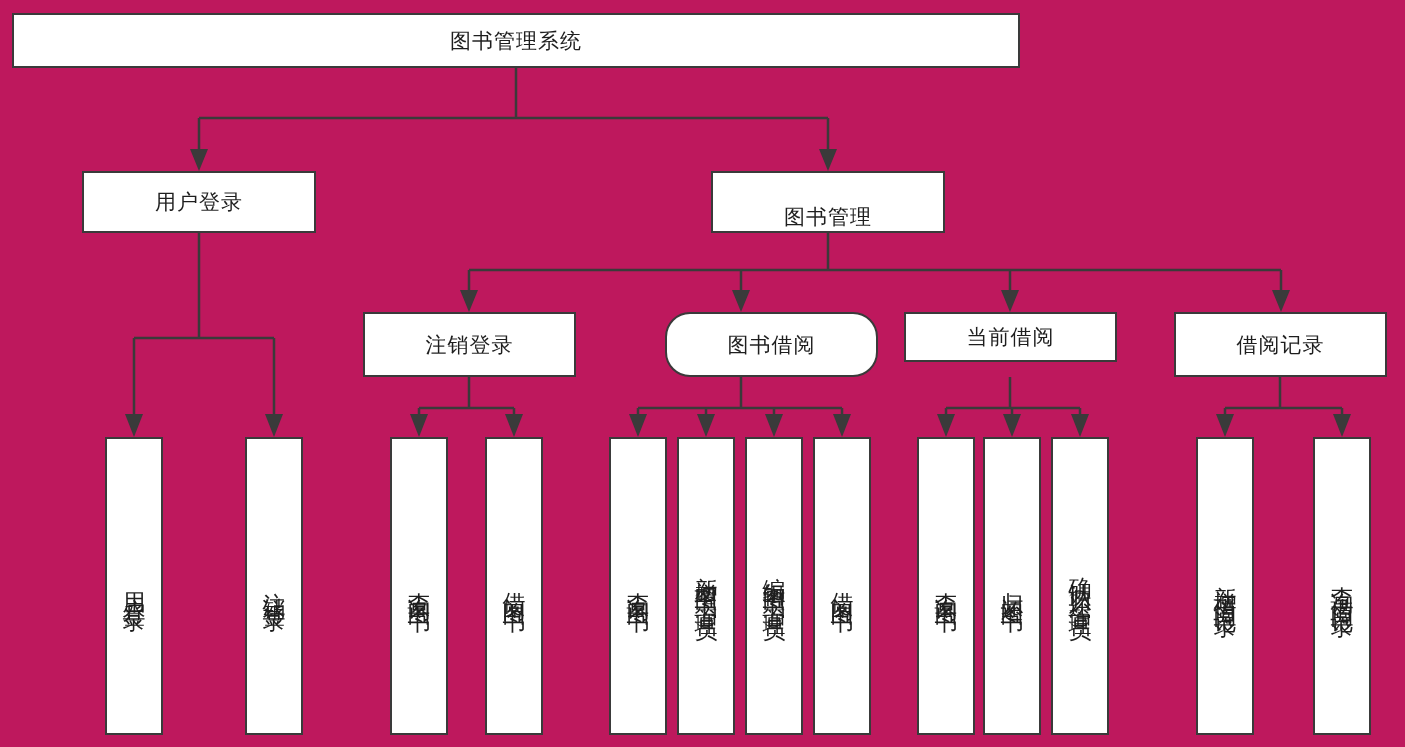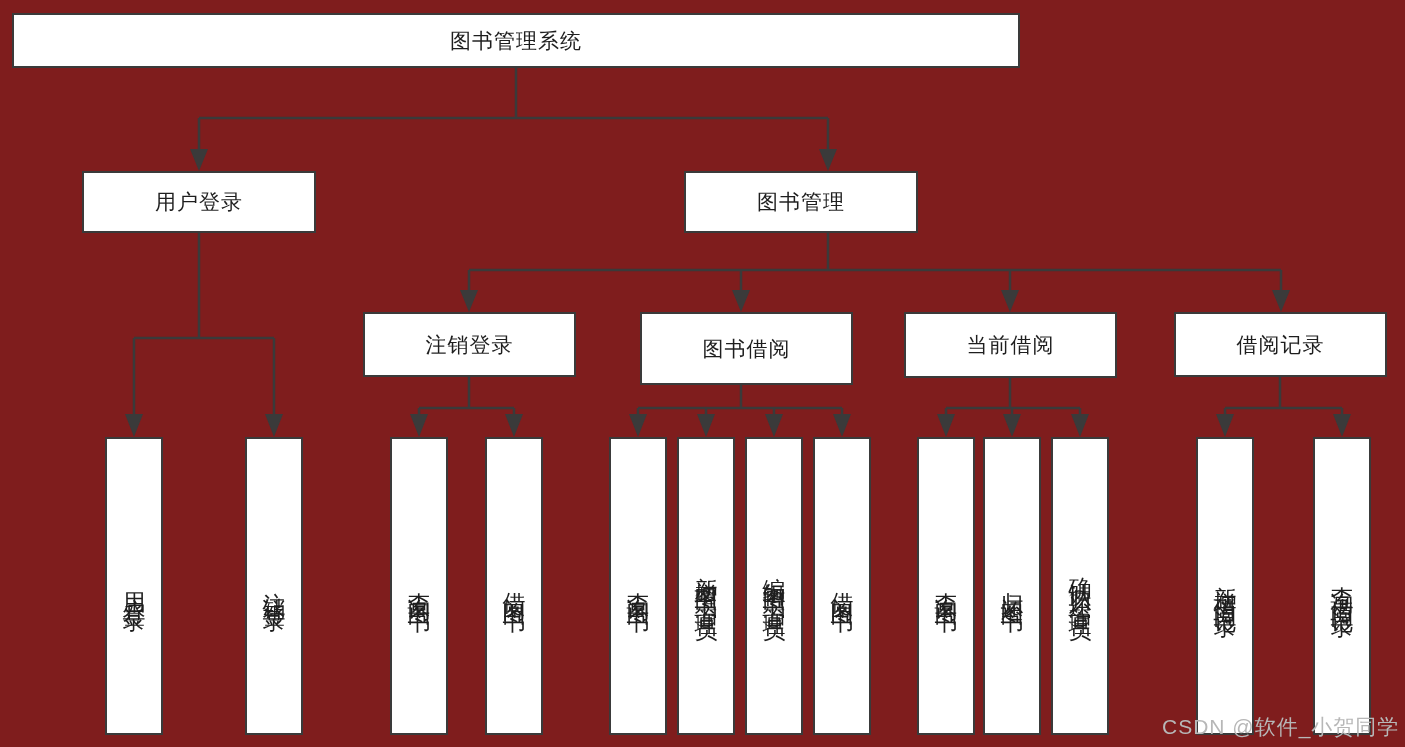--- a/index.html
+++ b/index.html
@@ -5,21 +5,21 @@
   html, body {
     margin: 0;
     padding: 0;
     background: #ffffff;
     font-family: "Liberation Sans", "DejaVu Sans", sans-serif;
   }
   .stage {
     position: relative;
     width: 1405px;
     height: 747px;
-    background: #7f1d1d;
+    background: #be185d;
     overflow: hidden;
   }
   .connectors {
     position: absolute;
     left: 0;
     top: 0;
     z-index: 1;
   }
   .box {
     position: absolute;
@@ -108,31 +108,31 @@
     </g>
   </svg>
 
   <div class="box" style="left:12px; top:13px; width:1008px; height:55px;">
     <span class="h-label">图书管理系统</span>
   </div>
 
   <div class="box" style="left:82px; top:171px; width:234px; height:62px;">
     <span class="h-label">用户登录</span>
   </div>
-  <div class="box" style="left:684px; top:171px; width:234px; height:62px;">
+  <div class="box" style="left:711px; top:171px; width:234px; height:62px;align-items:flex-end;">
     <span class="h-label">图书管理</span>
   </div>
 
   <div class="box" style="left:363px; top:312px; width:213px; height:65px;">
     <span class="h-label">注销登录</span>
   </div>
-  <div class="box" style="left:640px; top:312px; width:213px; height:73px;">
+  <div class="box" style="left:665px; top:312px; width:213px; height:65px;border-radius:25px;">
     <span class="h-label">图书借阅</span>
   </div>
-  <div class="box" style="left:904px; top:312px; width:213px; height:66px;">
+  <div class="box" style="left:904px; top:312px; width:213px; height:50px;">
     <span class="h-label">当前借阅</span>
   </div>
   <div class="box" style="left:1174px; top:312px; width:213px; height:65px;text-align:right;">
     <span class="h-label">借阅记录</span>
   </div>
 
   <div class="box" style="left:105px; top:437px; width:58px; height:298px;">
     <span class="v-label">用户登录</span>
   </div>
   <div class="box" style="left:245px; top:437px; width:58px; height:298px;">
@@ -169,15 +169,14 @@
     <span class="v-label">确认归还（管理员）</span>
   </div>
 
   <div class="box" style="left:1196px; top:437px; width:58px; height:298px;">
     <span class="v-label">新增借阅记录</span>
   </div>
   <div class="box" style="left:1313px; top:437px; width:58px; height:298px;">
     <span class="v-label">查询借阅记录</span>
   </div>
 
-  <div class="watermark">CSDN @软件_小贺同学</div>
 
 </div>
 
 </body></html>

